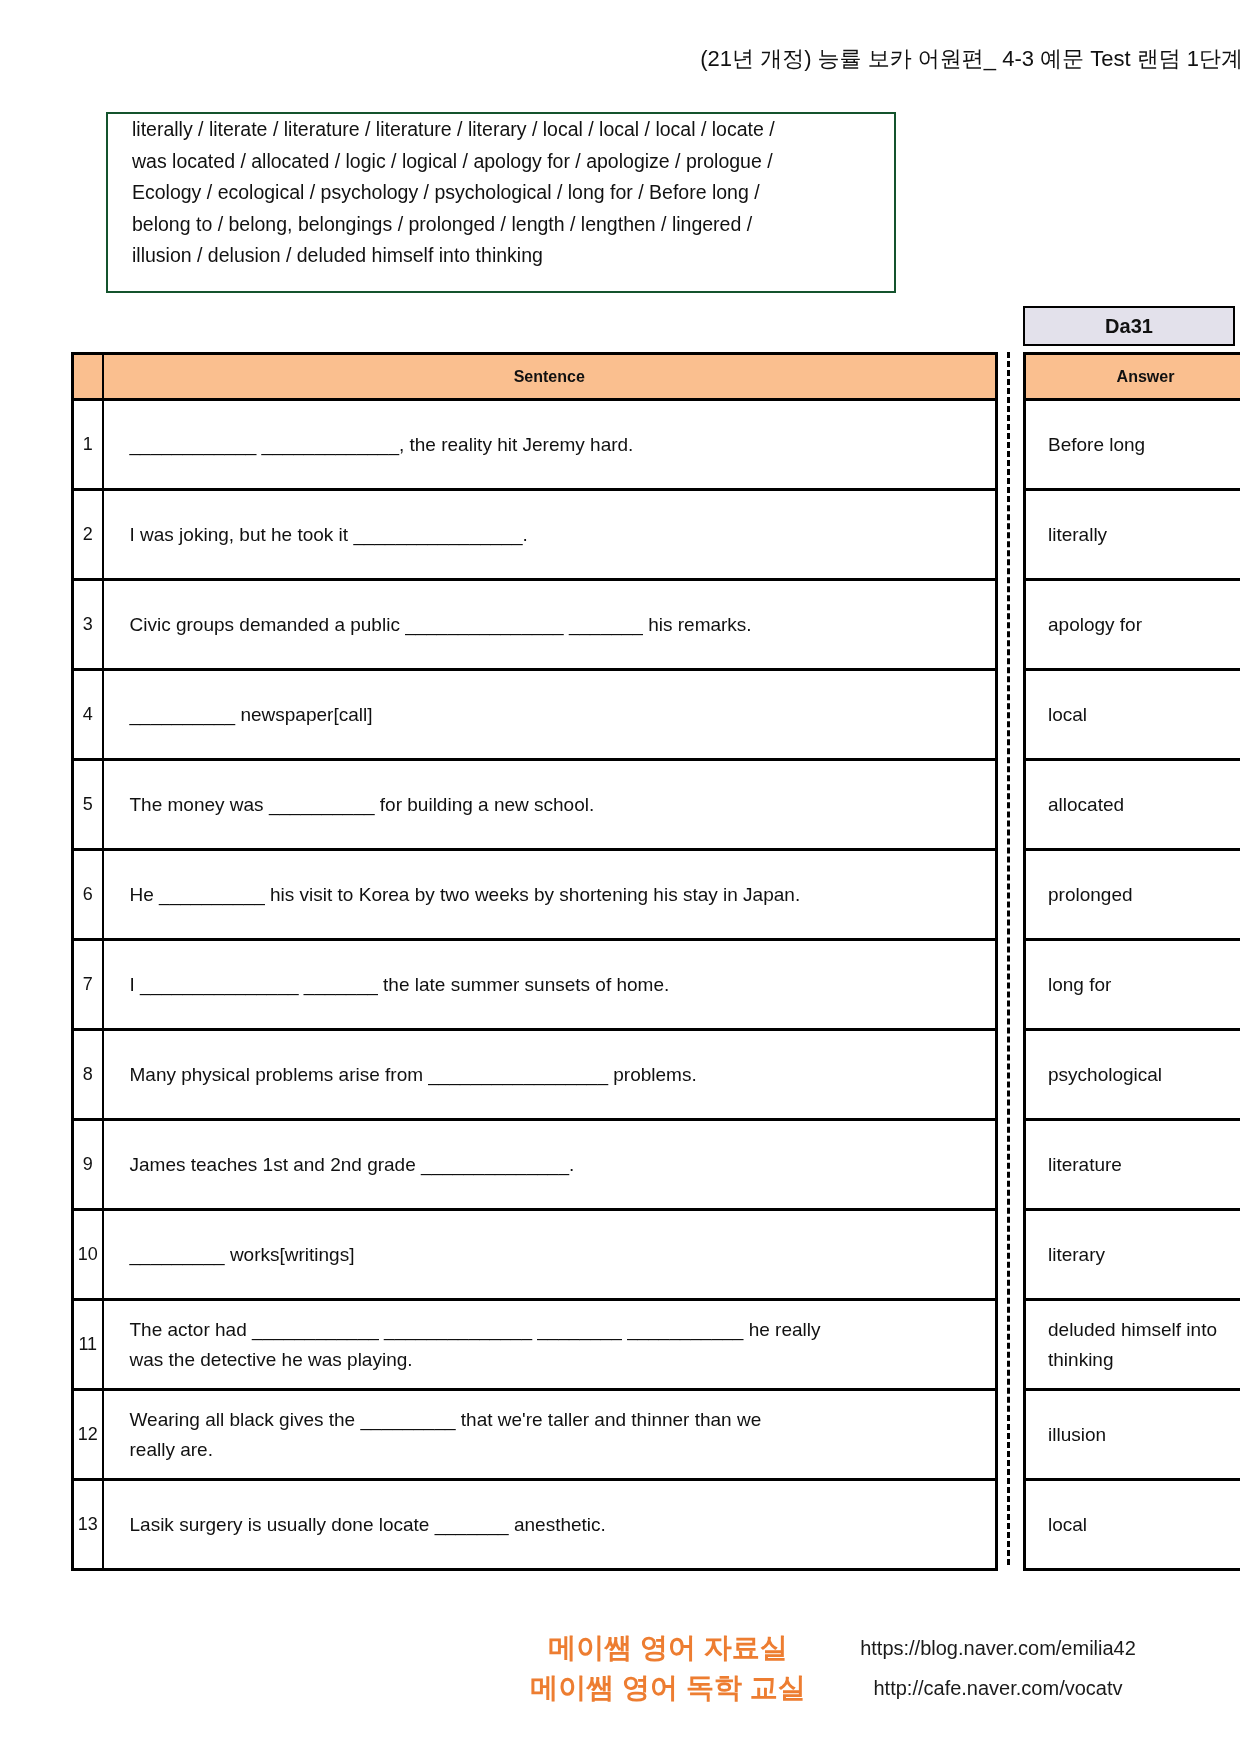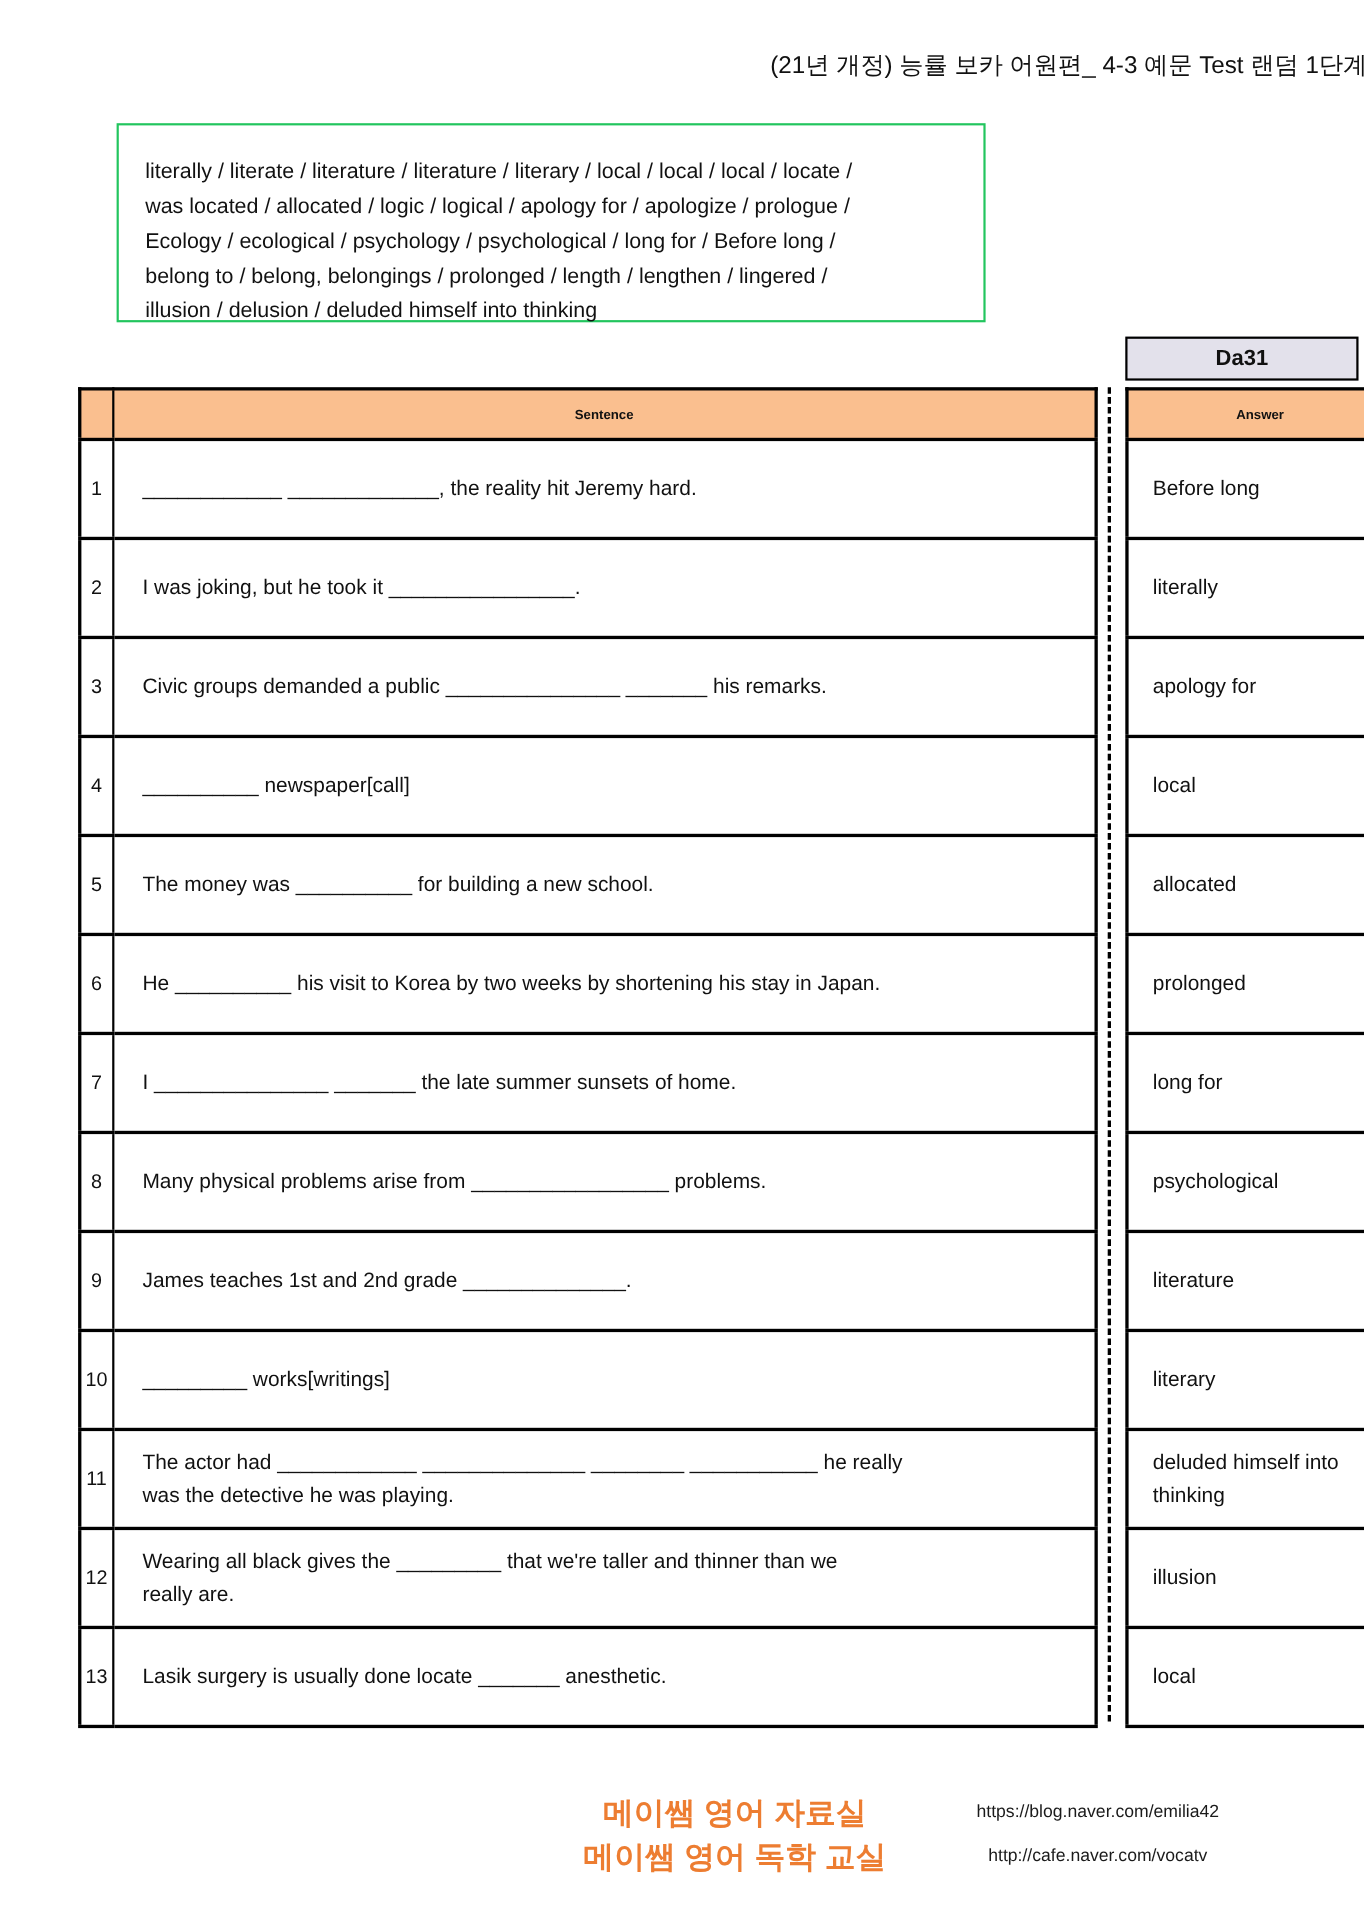--- a/index.html
+++ b/index.html
@@ -14,57 +14,57 @@
     font-family:"Liberation Sans","DejaVu Sans",sans-serif;color:var(--ink);
     overflow:hidden;
     margin-left:38px;
   }
   .doc-title{
     position:absolute;top:44px;right:35px;
     font-size:22px;white-space:nowrap;
   }
   .word-bank{
     position:absolute;left:68px;top:112px;width:790px;height:181px;
-    box-sizing:border-box;border:2px solid #22c55e;
-    padding:27px 10px 0 24px;font-size:19.5px;line-height:31.5px;
+    box-sizing:border-box;border:2px solid #14532d;
+    padding:0 10px 0 24px;font-size:19.5px;line-height:31.5px;
   }
   .da-box{
     position:absolute;left:985px;top:306px;width:212px;height:40px;
     box-sizing:border-box;border:2px solid #000;background:var(--da-bg);
     display:flex;align-items:center;justify-content:center;
     font-weight:bold;font-size:20px;
   }
   .tbl-wrap{position:absolute;top:352px;}
   .tbl-wrap.sentences{left:33px;width:927px;}
   .tbl-wrap.answers{left:985px;width:245px;}
   table{border-collapse:collapse;width:100%;table-layout:fixed;}
   th,td{border:2px solid #000;box-sizing:border-box;}
   table{border:3px solid #000;}
   thead th{
     height:46px;background:var(--header-bg);
-    font-size:12px;font-weight:bold;text-align:center;
+    font-size:16px;font-weight:bold;text-align:center;
     border-bottom-width:3px;
   }
   tbody tr{height:90px;}
   tbody td{border-top-width:3px;border-bottom-width:3px;vertical-align:middle;}
   td.num{text-align:center;font-size:18px;padding:0;}
   td.sentence{padding:0 10px 0 26px;font-size:19px;white-space:pre-line;line-height:30px;}
   td.answer{padding:0 8px 0 22px;font-size:19px;line-height:30px;}
   .dashed-divider{
     position:absolute;left:969px;top:352px;height:1213px;width:0;
     border-left:3px dashed #000;
   }
   .footer-brand{
     position:absolute;left:470px;top:1628px;width:320px;
     text-align:center;color:var(--footer-orange);
     font-size:28px;font-weight:600;line-height:40px;
   }
   .footer-links{
     position:absolute;left:770px;top:1628px;width:380px;
-    text-align:center;font-size:16px;line-height:40px;color:#1a1a1a;
+    text-align:center;font-size:20px;line-height:40px;color:#1a1a1a;
   }
   .footer-links div{white-space:nowrap;}
 </style>
 </head>
 <body>
 
 <div class="page">
 
   <div class="doc-title">(21년 개정) 능률 보카 어원편_ 4-3 예문 Test 랜덤 1단계</div>
 

